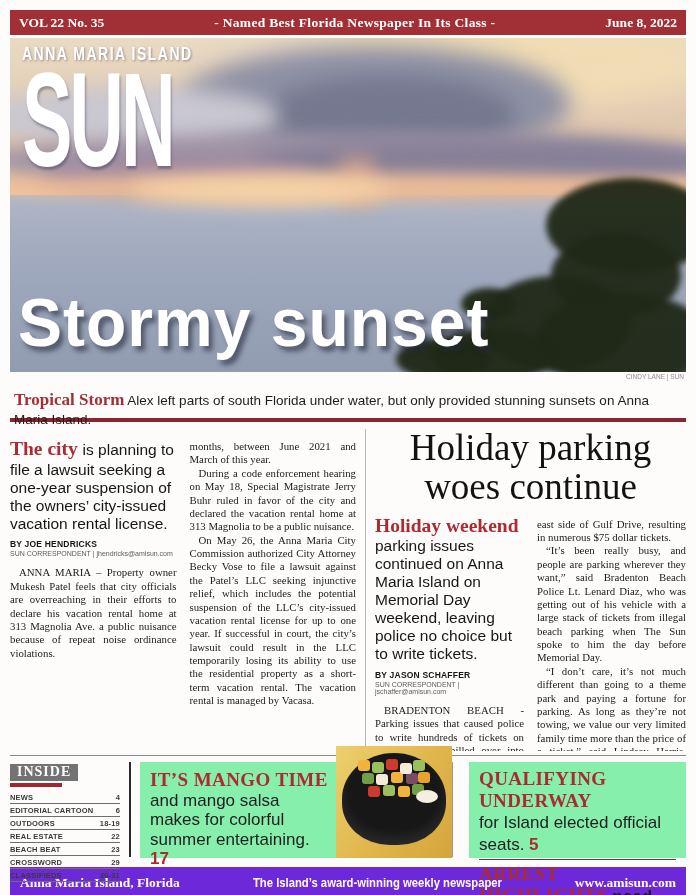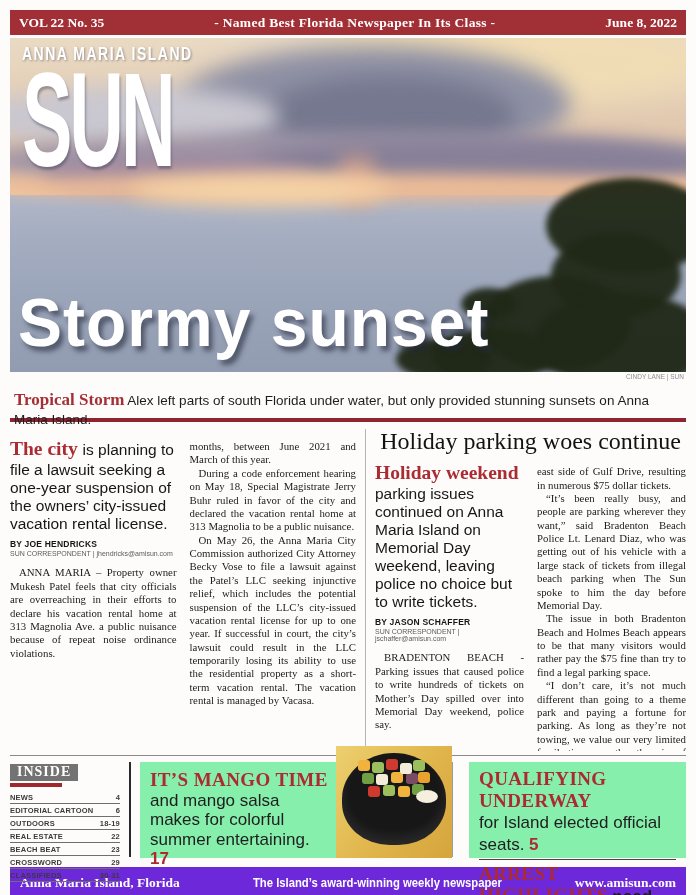--- a/index.html
+++ b/index.html
@@ -58,21 +58,21 @@
   .red-rule { margin:6px 10px 0; height:4px; background:#8e2430; }
 
   
   .articles { display:flex; margin:7px 10px 0; height:322px; overflow:hidden; }
   .article-left  { width:346px; }
   .article-vdiv  { width:1px; background:#b5b5b5; margin:0 9px; }
   .article-right { flex:1; }
 
   .headline { font-family:"Liberation Serif", serif; color:#121212; text-align:center; }
   .headline.left  { font-weight:bold; font-size:27.5px; line-height:1.03; }
-  .headline.right { font-weight:normal; font-size:24px; line-height:1.05; margin-bottom:6px; }
+  .headline.right { font-weight:normal; font-size:37px; line-height:1.05; margin-bottom:6px; }
 
   .cols { display:flex; gap:13px; margin-top:9px; }
   .col { flex:1; min-width:0; }
 
   .lead-par { font-family:"Liberation Sans", sans-serif; font-size:15.5px; line-height:1.16; color:#161616; }
   .lead-accent { font-family:"Liberation Serif", serif; font-weight:bold; font-size:19.5px; color:#ab2b32; }
   .lead-accent.block { display:block; line-height:1; margin-bottom:2px; }
 
   .byline { margin-top:7px; font-family:"Liberation Sans", sans-serif; font-weight:bold;
     font-size:8.5px; color:#151515; letter-spacing:.2px; }
@@ -215,21 +215,20 @@
           <div class="byline-sub">SUN CORRESPONDENT | jschaffer@amisun.com</div>
           <div class="body-text">
             <p>BRADENTON BEACH - Parking issues that caused police to write hundreds of tickets on Mother’s Day spilled over into Memorial Day weekend, police say.</p>
 
           </div>
         </div>
         <div class="col">
           <div class="body-text" style="margin-top:2px;">
             <p class="cont">east side of Gulf Drive, resulting in numerous $75 dollar tickets.</p>
             <p>“It’s been really busy, and people are parking wherever they want,” said Bradenton Beach Police Lt. Lenard Diaz, who was getting out of his vehicle with a large stack of tickets from illegal beach parking when The Sun spoke to him the day before Memorial Day.</p>
-            <p>The issue in both Bradenton Beach and Holmes Beach appears to be that many visitors would rather pay the $75 fine than try to find a legal parking space.</p>
             <p>“I don’t care, it’s not much different than going to a theme park and paying a fortune for parking. As long as they’re not towing, we value our very limited family time more than the price of a ticket,” said Lindsay Harris, who was visiting Cortez Beach with</p>
           </div>
 
         </div>
       </div>
     </div>
   </div>
 
   <div class="strip">
 

